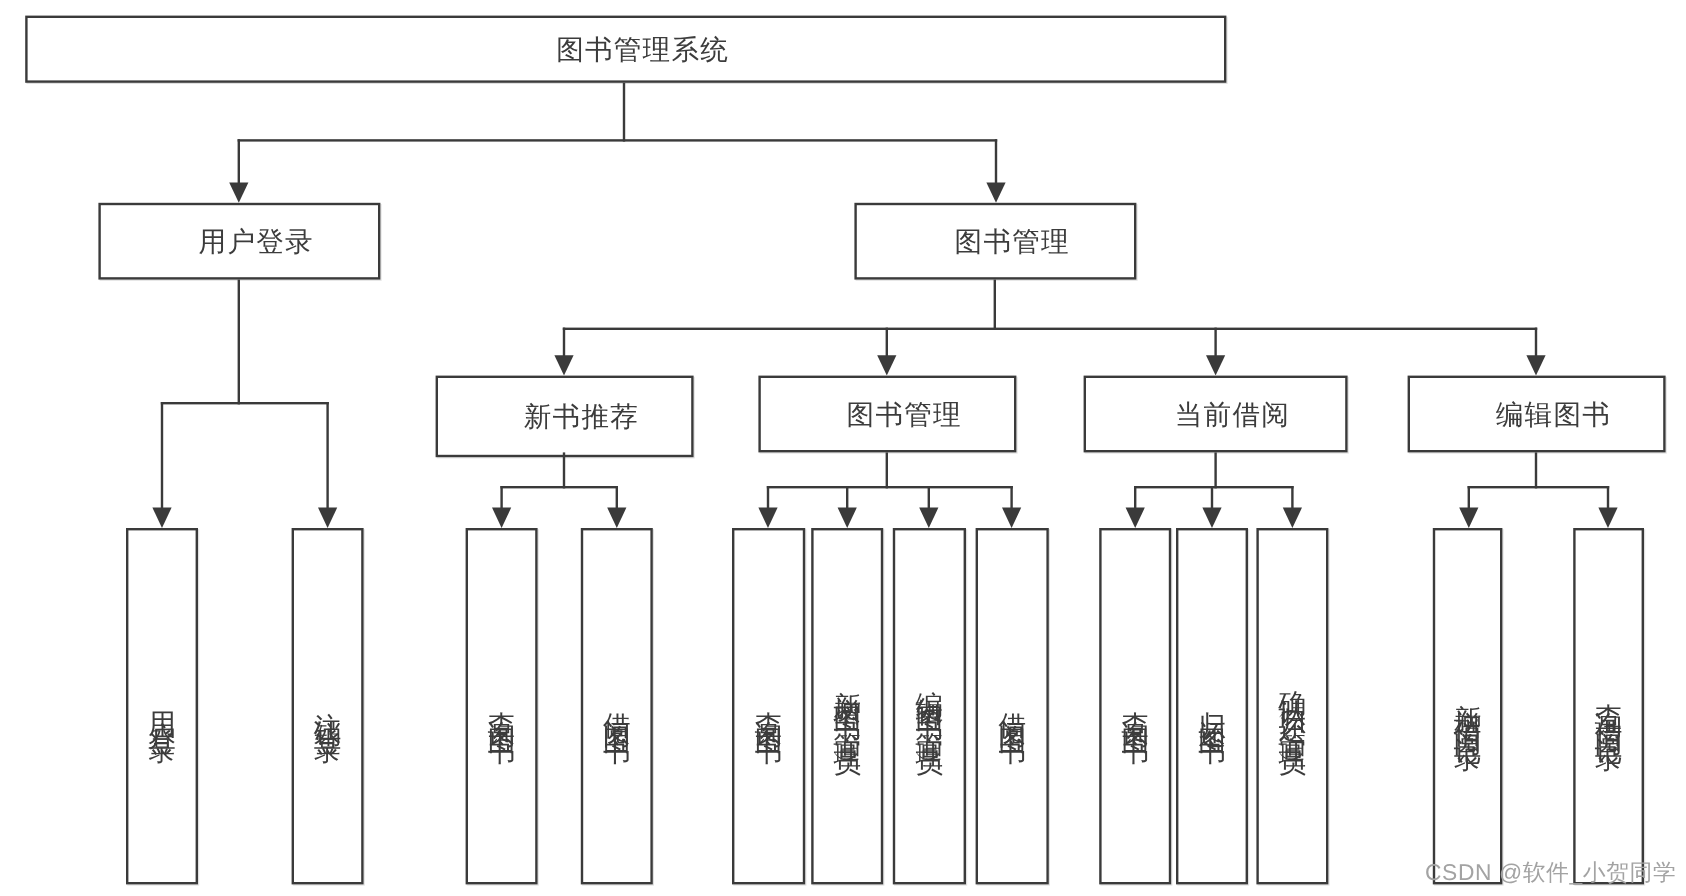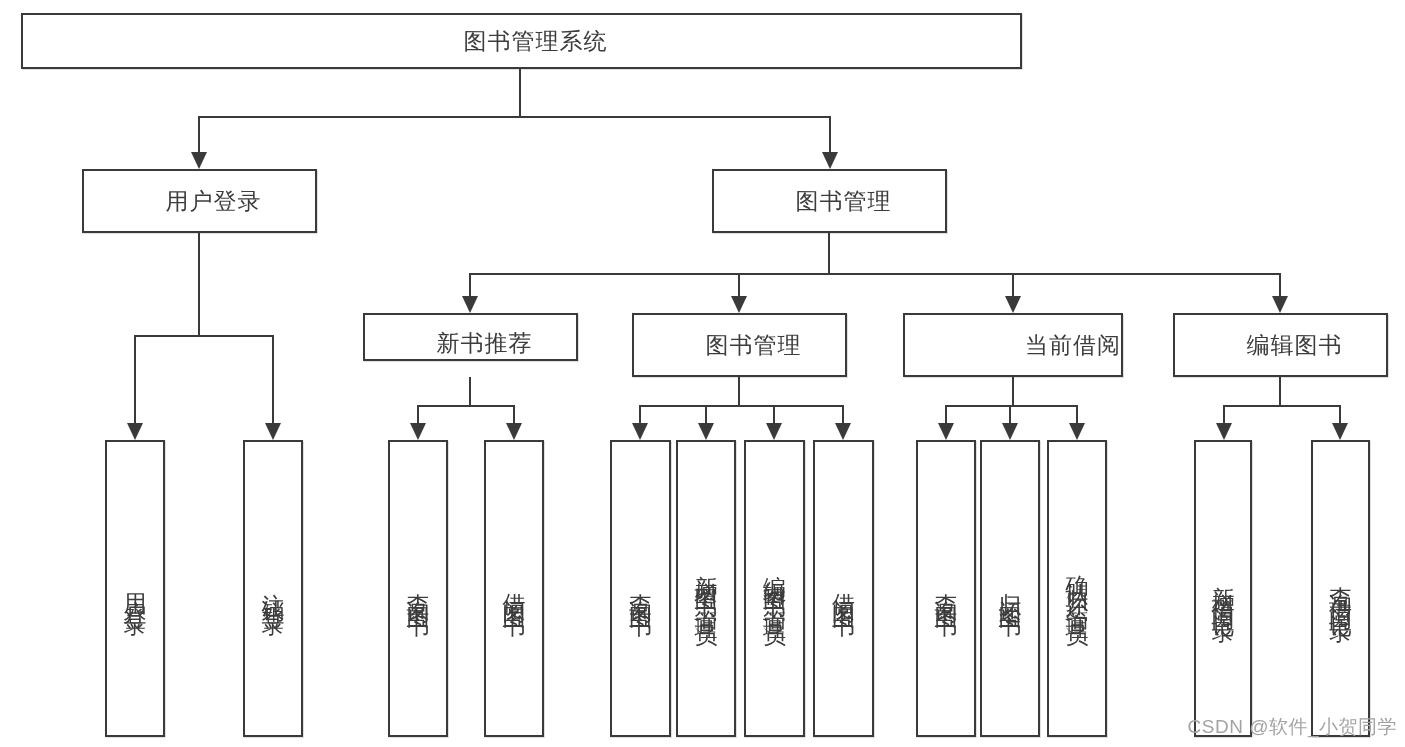--- a/index.html
+++ b/index.html
@@ -90,27 +90,27 @@
   <div class="hl" style="left:469px;top:273px;width:812px;"></div>
   <div class="vl" style="left:469px;top:273px;height:25px;"></div>
   <div class="arrow" style="left:462px;top:296px;"></div>
   <div class="vl" style="left:738px;top:273px;height:25px;"></div>
   <div class="arrow" style="left:731px;top:296px;"></div>
   <div class="vl" style="left:1012px;top:273px;height:25px;"></div>
   <div class="arrow" style="left:1005px;top:296px;"></div>
   <div class="vl" style="left:1279px;top:273px;height:25px;"></div>
   <div class="arrow" style="left:1272px;top:296px;"></div>
 
-  <div class="box" style="left:363px;top:313px;width:215px;height:48px;align-items:flex-end;">
+  <div class="box" style="left:363px;top:313px;width:215px;height:68px;">
     <span>新书推荐</span>
   </div>
   <div class="box" style="left:632px;top:313px;width:215px;height:64px;">
     <span>图书管理</span>
   </div>
-  <div class="box" style="left:903px;top:313px;width:220px;height:64px;justify-content:flex-end;">
+  <div class="box" style="left:903px;top:313px;width:220px;height:64px;">
     <span>当前借阅</span>
   </div>
   <div class="box" style="left:1173px;top:313px;width:215px;height:64px;">
     <span>编辑图书</span>
   </div>
 
   <div class="vl" style="left:469px;top:377px;height:30px;"></div>
   <div class="hl" style="left:417px;top:405px;width:98px;"></div>
   <div class="vl" style="left:417px;top:405px;height:19px;"></div>
   <div class="arrow" style="left:410px;top:423px;"></div>

